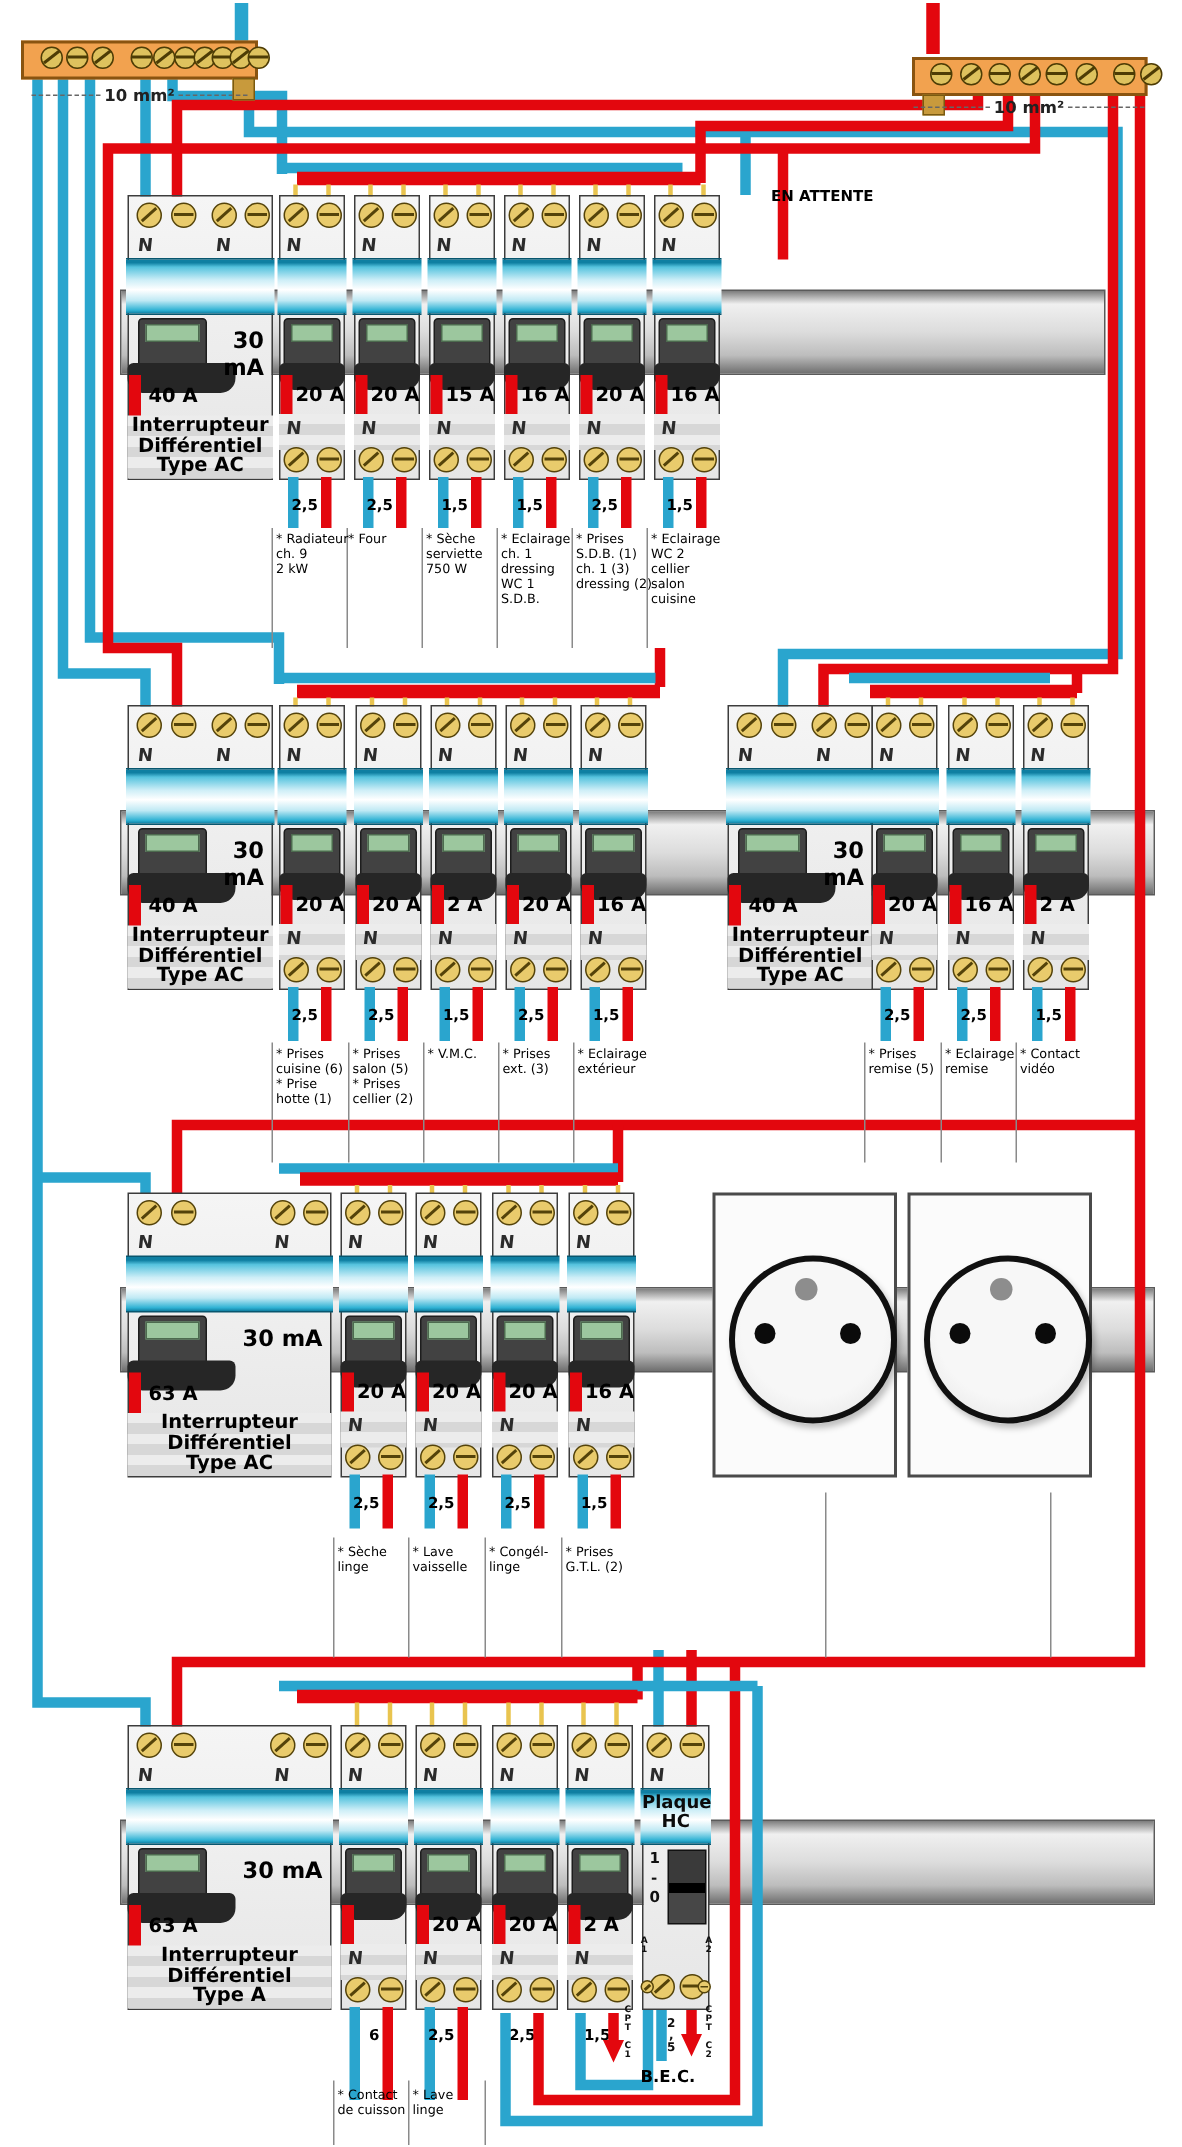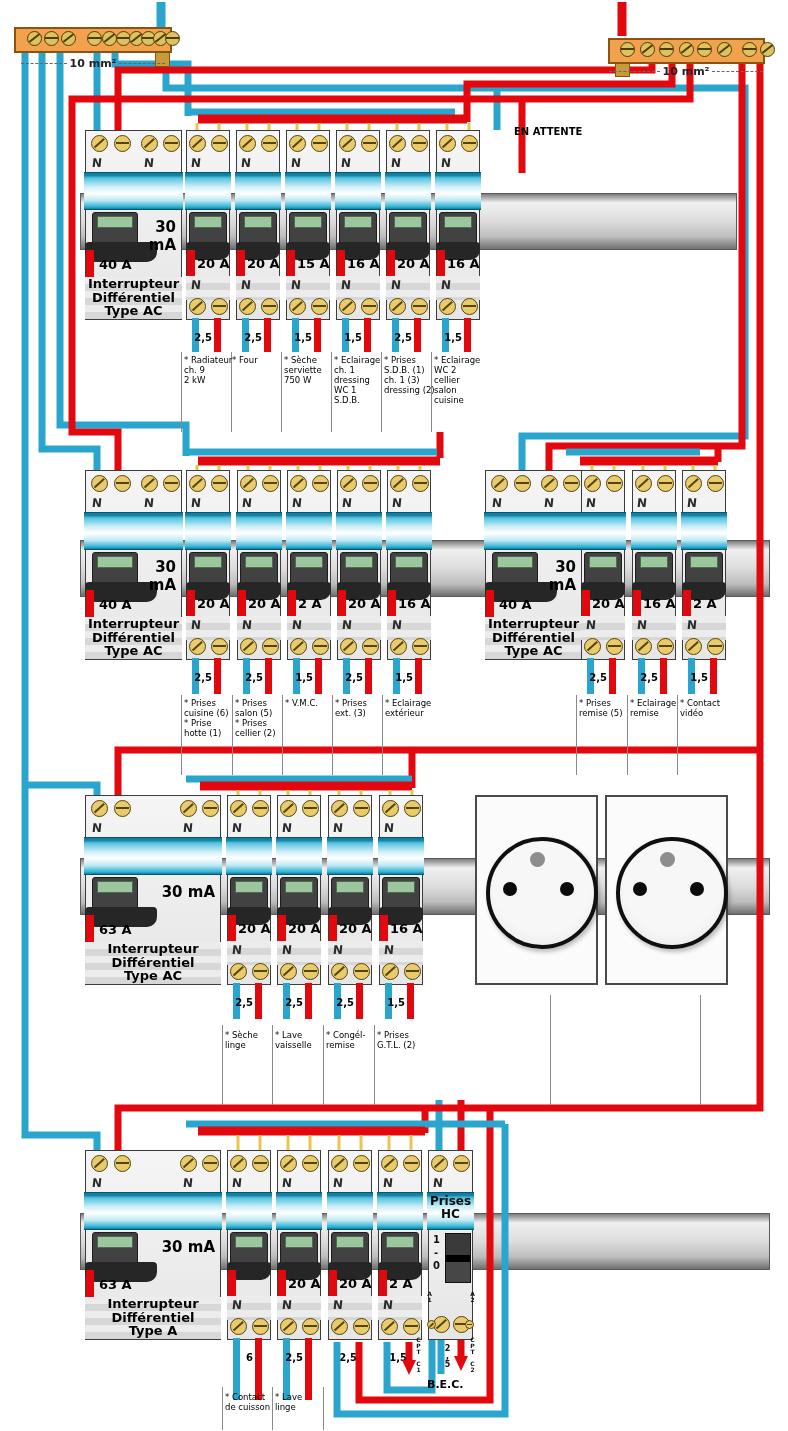--- a/index.html
+++ b/index.html
@@ -675,21 +675,21 @@
         <div class="stripe" style="top: 146px; height: 24px;"></div>
         <div class="nmark" style="left: 5px; top: 148px;">N</div>
         <div class="screw" style="left: 3px; top: 168px;"></div>
         <div class="screw h" style="left: 25px; top: 168px;"></div>
         <div class="wblue" style="left: 6px; top: 188px; height: 36px;"></div>
         <div class="wred" style="left: 28px; top: 188px; height: 36px;"></div>
         <div class="wsize" style="left: -4px; top: 202px; width: 30px;">2,5</div>
       </div>
       <div class="sep" style="left: 323px; top: 1025px; height: 80px;"></div>
       <div class="circuit" style="left: 326px; top: 1030px;">* Congél-
-remise</div>
+linge</div>
       <div class="module" style="left: 379px; top: 795px; width: 44px; height: 190px;">
         <div class="mbody"></div>
         <div class="screw" style="left: 3px; top: 5px;"></div>
         <div class="screw h" style="left: 25px; top: 5px;"></div>
         <div class="nmark" style="left: 5px; top: 26px;">N</div>
         <div class="band" style="top: 42px;"></div>
         <div class="toggle" style="left: 3px; top: 82px; width: 38px; height: 42px;">
           <div class="green"></div>
         </div>
         <div class="tbase" style="left: 0px; top: 112px; width: 44px; height: 18px;"></div>
@@ -821,21 +821,21 @@
         <div class="nmark" style="left: 5px; top: 148px;">N</div>
         <div class="screw" style="left: 3px; top: 168px;"></div>
         <div class="screw h" style="left: 25px; top: 168px;"></div>
       </div>
       <div class="module" style="left: 428px; top: 1150px; width: 45px; height: 190px;">
         <div class="mbody"></div>
         <div class="screw" style="left: 3px; top: 5px;"></div>
         <div class="screw h" style="left: 25px; top: 5px;"></div>
         <div class="nmark" style="left: 5px; top: 26px;">N</div>
         <div class="band" style="top: 42px;"></div>
-        <div class="contact-title" style="top: 45px; white-space: pre-line;">Prises
+        <div class="contact-title" style="top: 45px; white-space: pre-line;">Plaque
 HC</div>
         <div class="pos" style="left: 5px; top: 84px;">1</div>
         <div class="pos" style="left: 6px; top: 97px;">-</div>
         <div class="pos" style="left: 5px; top: 110px;">0</div>
         <div class="cswitch" style="left: 17px; top: 83px; width: 24px; height: 48px;"></div>
         <div class="vt" style="left: -2px; top: 140px; height: 26px;">A1</div>
         <div class="vt" style="left: 41px; top: 140px; height: 26px;">A2</div>
         <div class="screw" style="left: 5px; top: 166px;"></div>
         <div class="screw h" style="left: 25px; top: 166px;"></div>
         <div class="screw sm" style="left: -1px; top: 170px;"></div>

